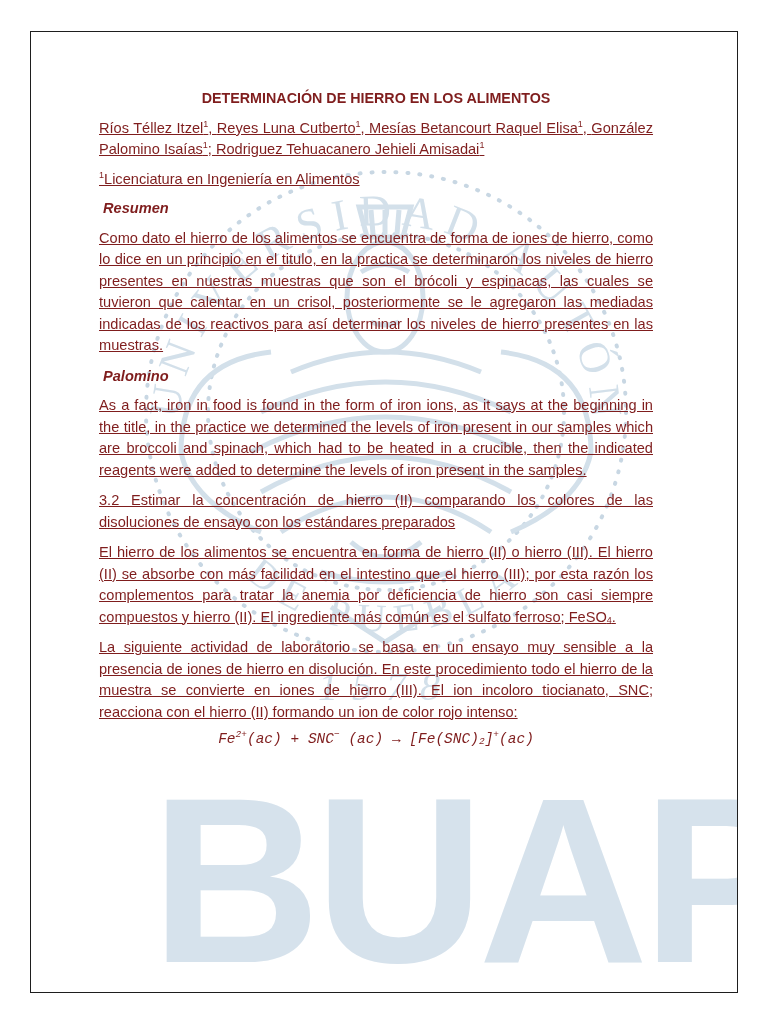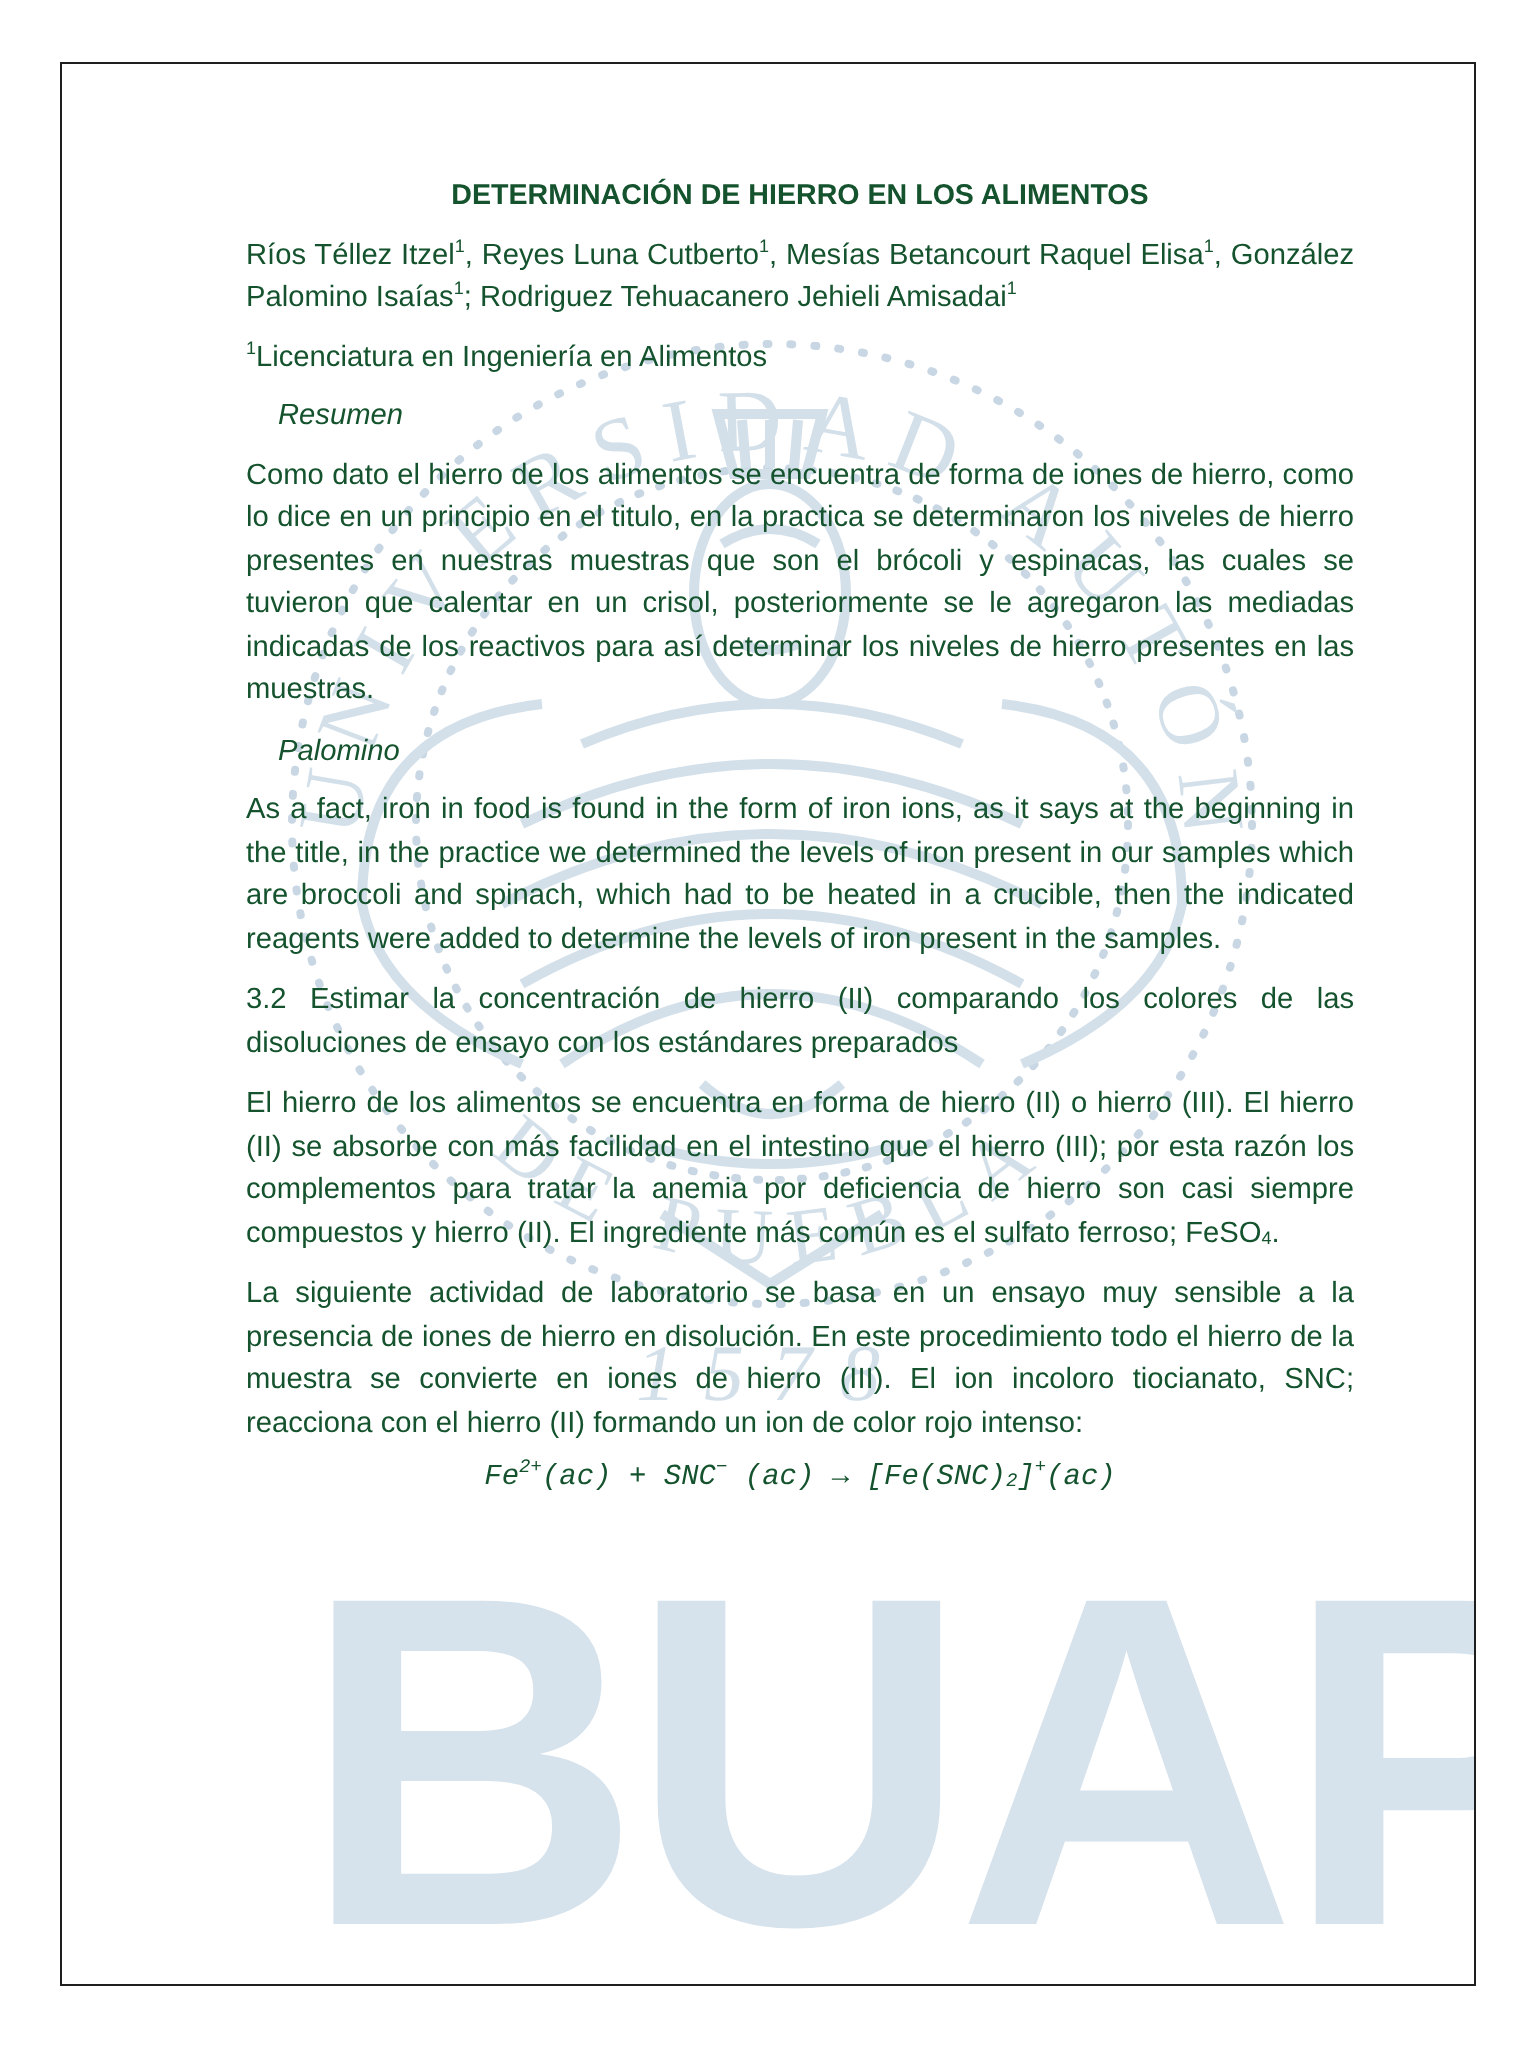--- a/index.html
+++ b/index.html
@@ -23,48 +23,49 @@
     .watermark {
       position: absolute;
       left: 0;
       top: 0;
       width: 706px;
       height: 960px;
       pointer-events: none;
     }
     .content {
       position: absolute;
-      left: 92px;
+      left: 68px;
       top: 56px;
       width: 554px;
       font-family: "Liberation Sans", sans-serif;
       font-size: 14.6px;
       line-height: 21.5px;
-      color: #14532d;
+      color: #7f1d1d;
     }
     .title {
       text-align: center;
       font-weight: bold;
       font-size: 14.3px;
       margin: 0 0 8px 0;
     }
     p {
       margin: 0 0 7px 0;
       text-align: justify;
+      text-decoration: underline;
     }
     .authors {
       text-align: justify;
       text-align-last: left;
       margin-bottom: 8px;
     }
     .affil { margin-bottom: 8px; }
     .heading {
-      font-weight: normal;
+      font-weight: bold;
       font-style: italic;
-      margin: 0 0 8px 16px;
+      margin: 0 0 8px 4px;
     }
     .para { margin-bottom: 9px; }
     sup { font-size: 9px; vertical-align: super; line-height: 0; }
     sub { font-size: 9px; vertical-align: -1px; line-height: 0; }
     .equation {
       text-align: center;
       font-family: Liberation Mono, monospace;
       font-style: italic;
       font-size: 14.5px;
       margin: 6px 0 10px 0;

